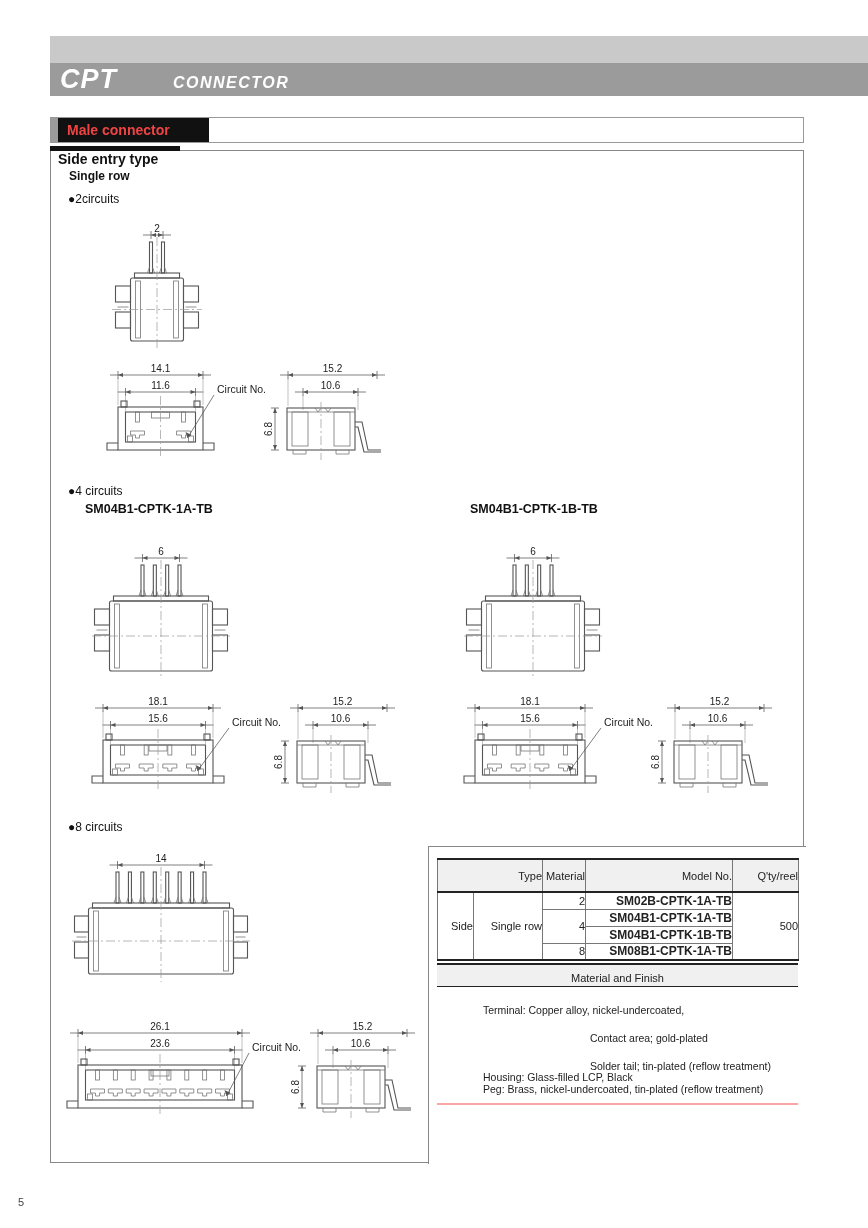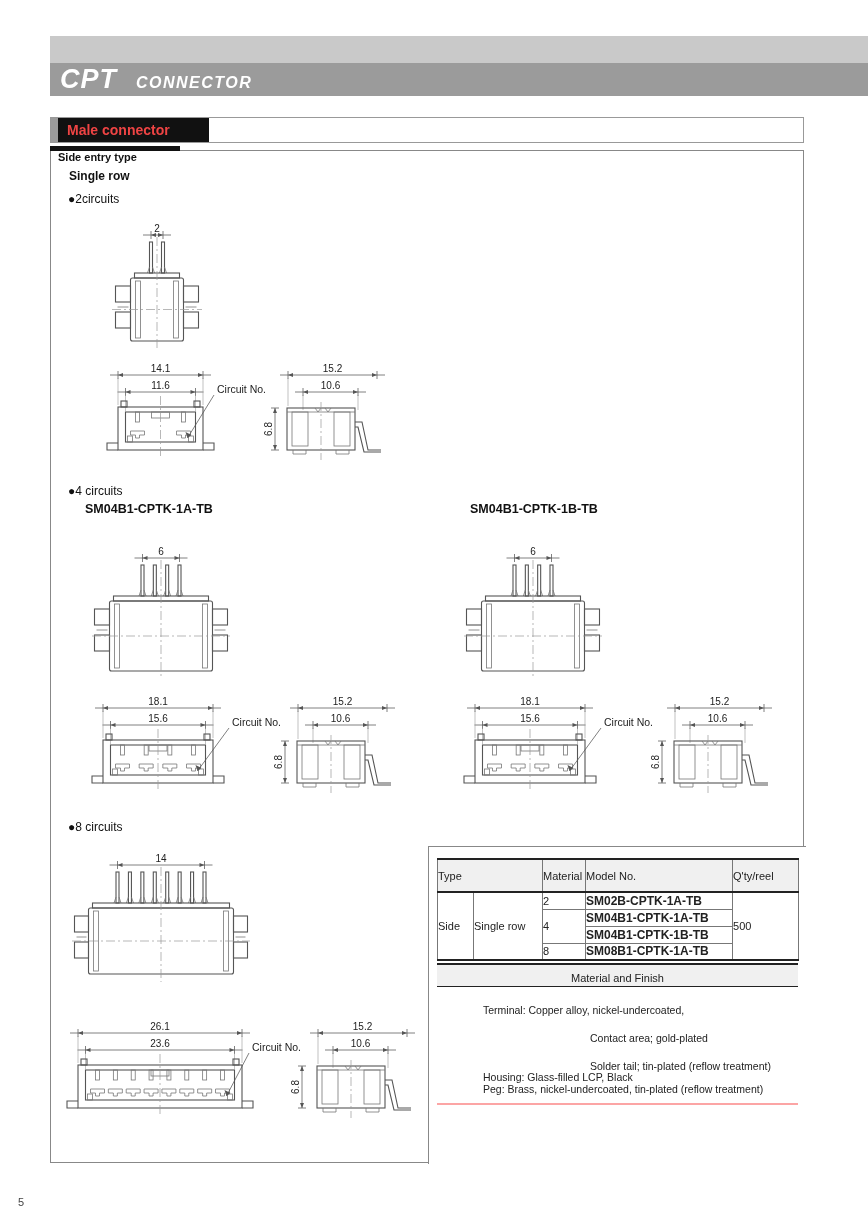--- a/index.html
+++ b/index.html
@@ -2,56 +2,56 @@
 <html><head>
 <meta charset="utf-8">
 <style>
   html,body{margin:0;padding:0;background:#fff;}
   #page{position:relative;width:868px;height:1228px;background:#fff;
         font-family:"Liberation Sans", sans-serif;color:#111;overflow:hidden;}
   .abs{position:absolute;}
   
   #bar-light{left:50px;top:36px;width:818px;height:27px;background:#c9c9c9;}
   #bar-title{left:50px;top:63px;width:818px;height:33px;background:#9b9b9b;
-             display:flex;align-items:baseline;padding-left:10px;box-sizing:border-box;}
+             display:flex;align-items:baseline;padding-left:10px;box-sizing:border-box;gap:37px;}
   #bar-title .series{color:#fff;font-style:italic;font-weight:bold;font-size:27px;
                      letter-spacing:1px;line-height:33px;}
   .product{color:#fff;font-style:italic;font-weight:bold;font-size:16px;
                       letter-spacing:1.5px;margin-left:19px;}
   
   #male-bar{left:50px;top:117px;width:754px;height:26px;background:#fff;
             border:1px solid #999;box-sizing:border-box;display:flex;}
   #male-bar .strip{width:7px;height:100%;background:#9b9b9b;}
   #male-bar .blackbox{width:151px;height:100%;background:#111;color:#ef4444;
             font-weight:bold;font-size:14px;line-height:24px;padding-left:9px;box-sizing:border-box;}
   
   #main-box{left:50px;top:150px;width:754px;height:1013px;border:1px solid #888;box-sizing:border-box;}
   #notch{left:428px;top:846px;width:378px;height:318px;background:#fff;
          border-left:1px solid #888;border-top:1px solid #888;box-sizing:border-box;}
   #accent-bar{left:50px;top:146px;width:130px;height:5px;background:#111;}
   
-  .h-entry{left:58px;top:151px;font-weight:bold;font-size:11px;}
+  .h-entry{left:58px;top:151px;font-weight:bold;font-size:14px;}
   .h-row{left:69px;top:169px;font-weight:bold;font-size:12px;}
   .bullet-line{font-weight:normal;font-size:12px;}
   .model-name{font-weight:bold;font-size:12.5px;}
   
   svg.draw{position:absolute;overflow:visible;}
   .ln{fill:none;stroke:#555;stroke-width:1.1;}
   .ln2{fill:none;stroke:#777;stroke-width:0.8;}
   .dim{stroke:#555;stroke-width:0.75;fill:none;}
   .arr{fill:#555;stroke:none;}
   .ext{stroke:#999;stroke-width:0.6;}
   .dimtext{font-size:10px;fill:#222;font-family:"Liberation Sans",sans-serif;}
   .lbl{font-size:10.5px;fill:#222;font-family:"Liberation Sans",sans-serif;}
   .cl{stroke:#999;stroke-width:0.7;stroke-dasharray:9 3 2 3;fill:none;}
   
   #spec-table{position:absolute;left:437px;top:858px;width:361px;border-collapse:collapse;
               table-layout:fixed;font-size:11px;color:#222;
               border-top:2px solid #222;border-bottom:2px solid #222;}
-  #spec-table th,#spec-table td{border:1px solid #777;text-align:left;padding:0;overflow:hidden;}
+  #spec-table th,#spec-table td{border:1px solid #777;text-align:right;padding:0;overflow:hidden;}
   #spec-table thead th{background:#f0f0f0;height:31px;font-weight:normal;font-size:11px;
               border-bottom:2px solid #222;}
   #spec-table tbody tr{height:17px;}
   #spec-table .model{font-weight:bold;font-size:12px;}
   
   #material{position:absolute;left:437px;top:963px;width:361px;font-size:10.5px;color:#222;}
   #material .mat-title{border-top:2px solid #222;border-bottom:1px solid #222;background:#f0f0f0;
               text-align:center;font-size:11px;padding:7px 0 2px 0;}
   #material .mat-body{border-bottom:2px solid #fca5a5;padding:18px 0 7px 46px;line-height:11.8px;}
   #material .indent{padding-left:107px;margin-top:16px;}

